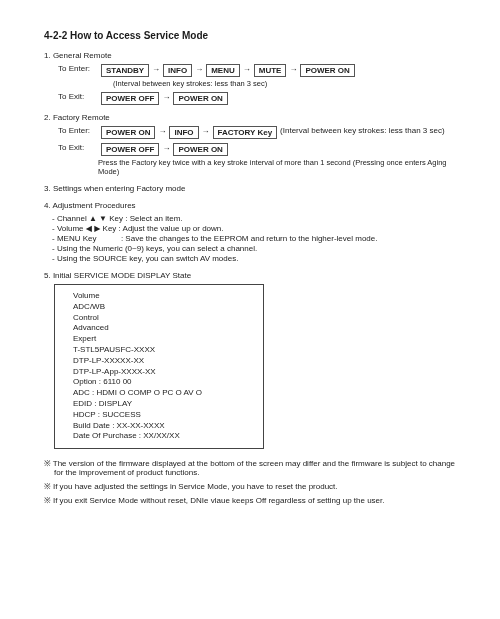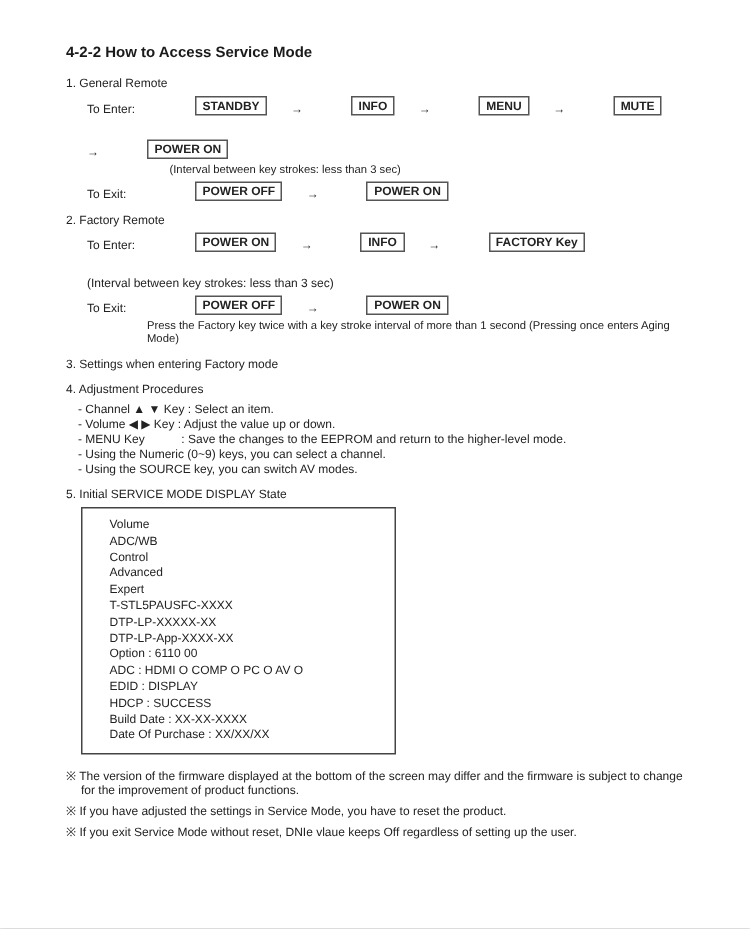--- a/index.html
+++ b/index.html
@@ -25,34 +25,33 @@
     color: #1a1a1a;
   }
   .sec-head {
     font-size: 8px;
     margin: 8px 0 4px 0;
   }
   .indent1 { margin-left: 14px; }
   .row {
     font-size: 8px;
     display: flex;
-    align-items: flex-end;
+    align-items: flex-start;
     flex-wrap: wrap;
-    gap: 16px;
+    gap: 3px;
     margin: 2px 0;
   }
   .label { min-width: 40px; }
   .keybox {
     display: inline-block;
     border: 1px solid #555;
     padding: 1px 4px;
     font-size: 8px;
     font-weight: bold;
     background: #fff;
-    margin-left: 16px;
   }
   .arrow { font-size: 8px; }
   .note {
     font-size: 7.5px;
     margin: 2px 0 4px 55px;
   }
   .note2 {
     font-size: 7.5px;
     margin: 2px 0 4px 40px;
   }

